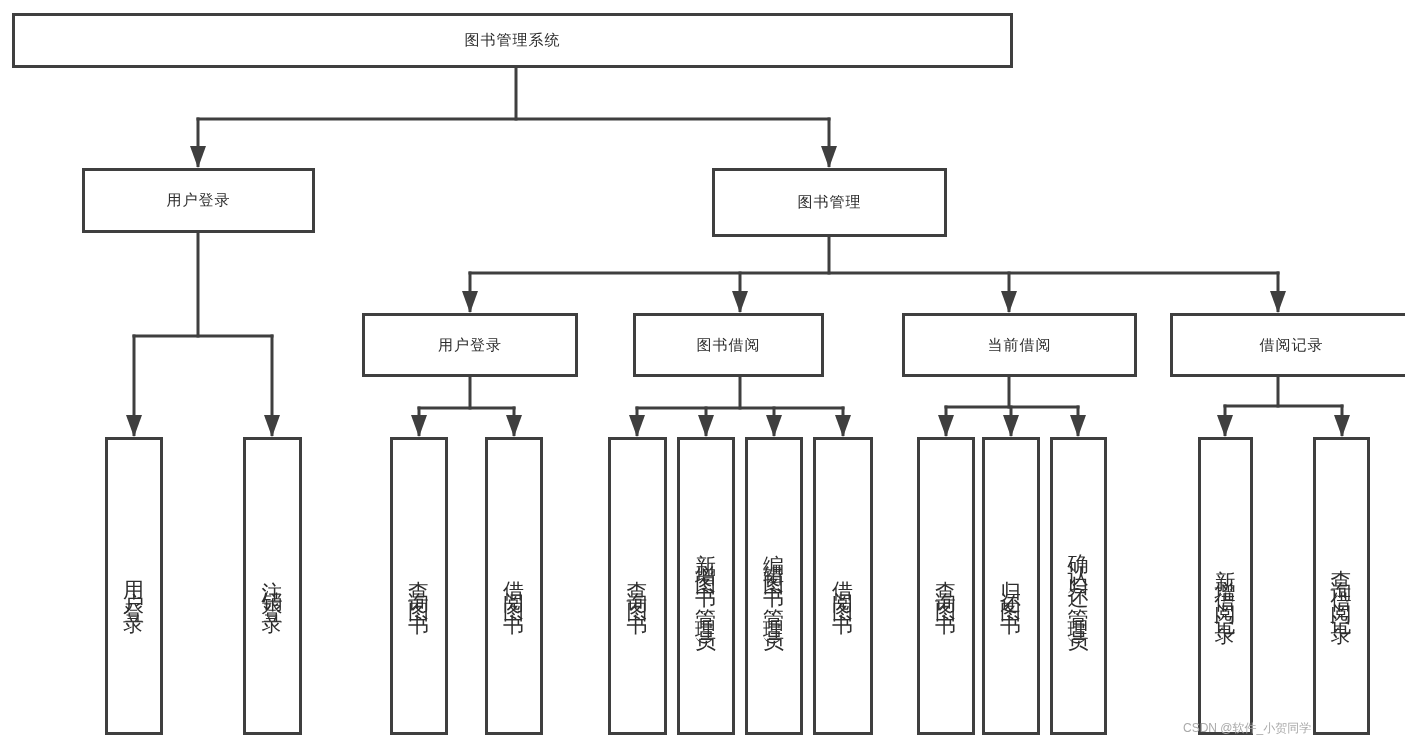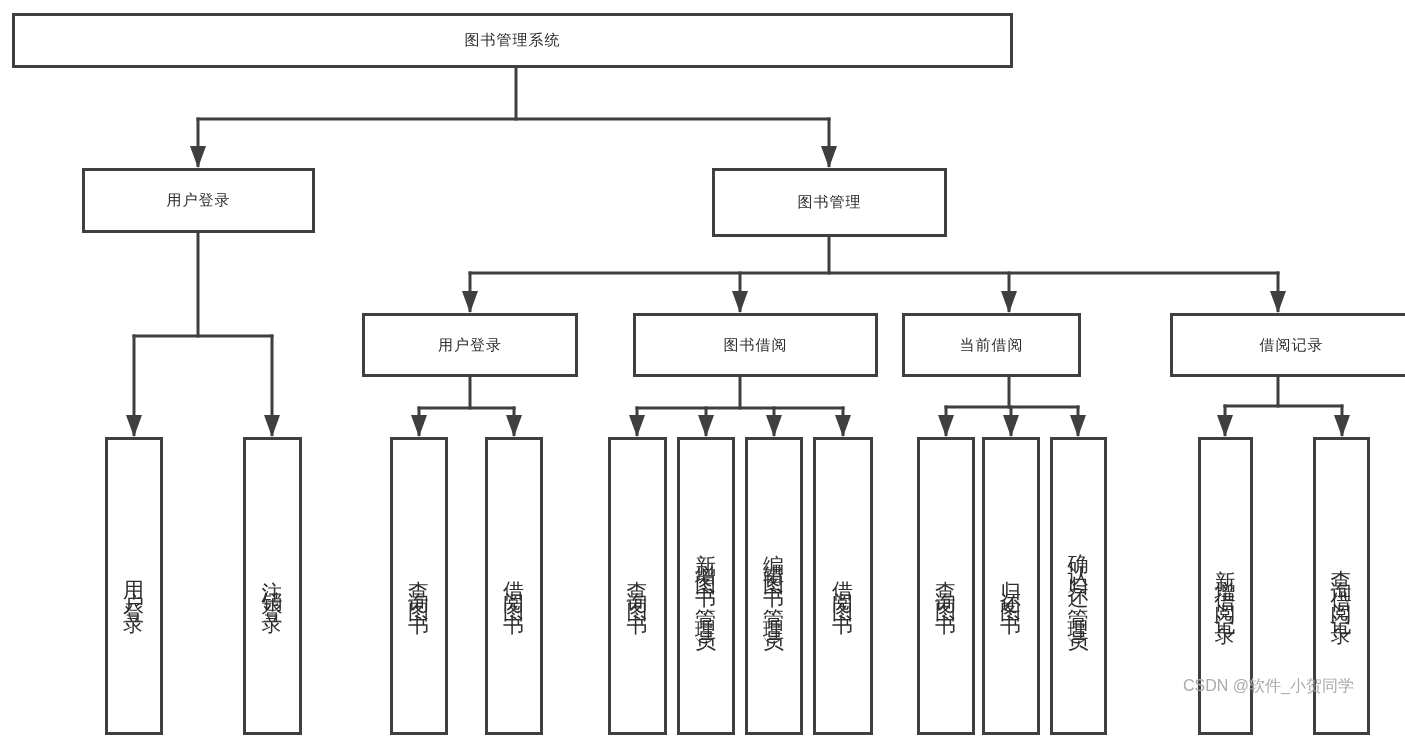--- a/index.html
+++ b/index.html
@@ -36,22 +36,22 @@
     display:flex;align-items:center;justify-content:center;
     writing-mode:vertical-rl;
     text-orientation:mixed;
     font-size:21px;color:var(--text);
     letter-spacing:11px;
     line-height:1;
     overflow:hidden;
   }
   #watermark{
     position:absolute;
-    left:1183px;top:676px;
-    font-size:16px;
+    left:1183px;top:720px;
+    font-size:12px;
     color:var(--watermark);
     white-space:nowrap;
     z-index:5;
   }
 </style>
 </head>
 <body>
 
 <div id="canvas">
 
@@ -104,22 +104,22 @@
       <line x1="1342" y1="404.5" x2="1342" y2="436" marker-end="url(#arw)"></line>
     </g>
   </svg>
 
   <div class="hbox" style="left:12px;top:13px;width:1001px;height:55px">图书管理系统</div>
 
   <div class="hbox" style="left:82px;top:168px;width:233px;height:65px">用户登录</div>
   <div class="hbox" style="left:712px;top:168px;width:235px;height:69px">图书管理</div>
 
   <div class="hbox" style="left:362px;top:313px;width:216px;height:64px">用户登录</div>
-  <div class="hbox" style="left:633px;top:313px;width:245px;height:64px">图书借阅</div>
-  <div class="hbox" style="left:902px;top:313px;width:179px;height:64px">当前借阅</div>
+  <div class="hbox" style="left:633px;top:313px;width:191px;height:64px">图书借阅</div>
+  <div class="hbox" style="left:902px;top:313px;width:235px;height:64px">当前借阅</div>
   <div class="hbox" style="left:1170px;top:313px;width:243px;height:64px">借阅记录</div>
 
   <div class="vbox" style="left:105px;width:58px">用户登录</div>
   <div class="vbox" style="left:243px;width:59px">注销登录</div>
   <div class="vbox" style="left:390px;width:58px">查询图书</div>
   <div class="vbox" style="left:485px;width:58px">借阅图书</div>
   <div class="vbox" style="left:608px;width:59px">查询图书</div>
   <div class="vbox" style="left:677px;width:58px">新增图书（管理员）</div>
   <div class="vbox" style="left:745px;width:58px">编辑图书（管理员）</div>
   <div class="vbox" style="left:813px;width:60px">借阅图书</div>

